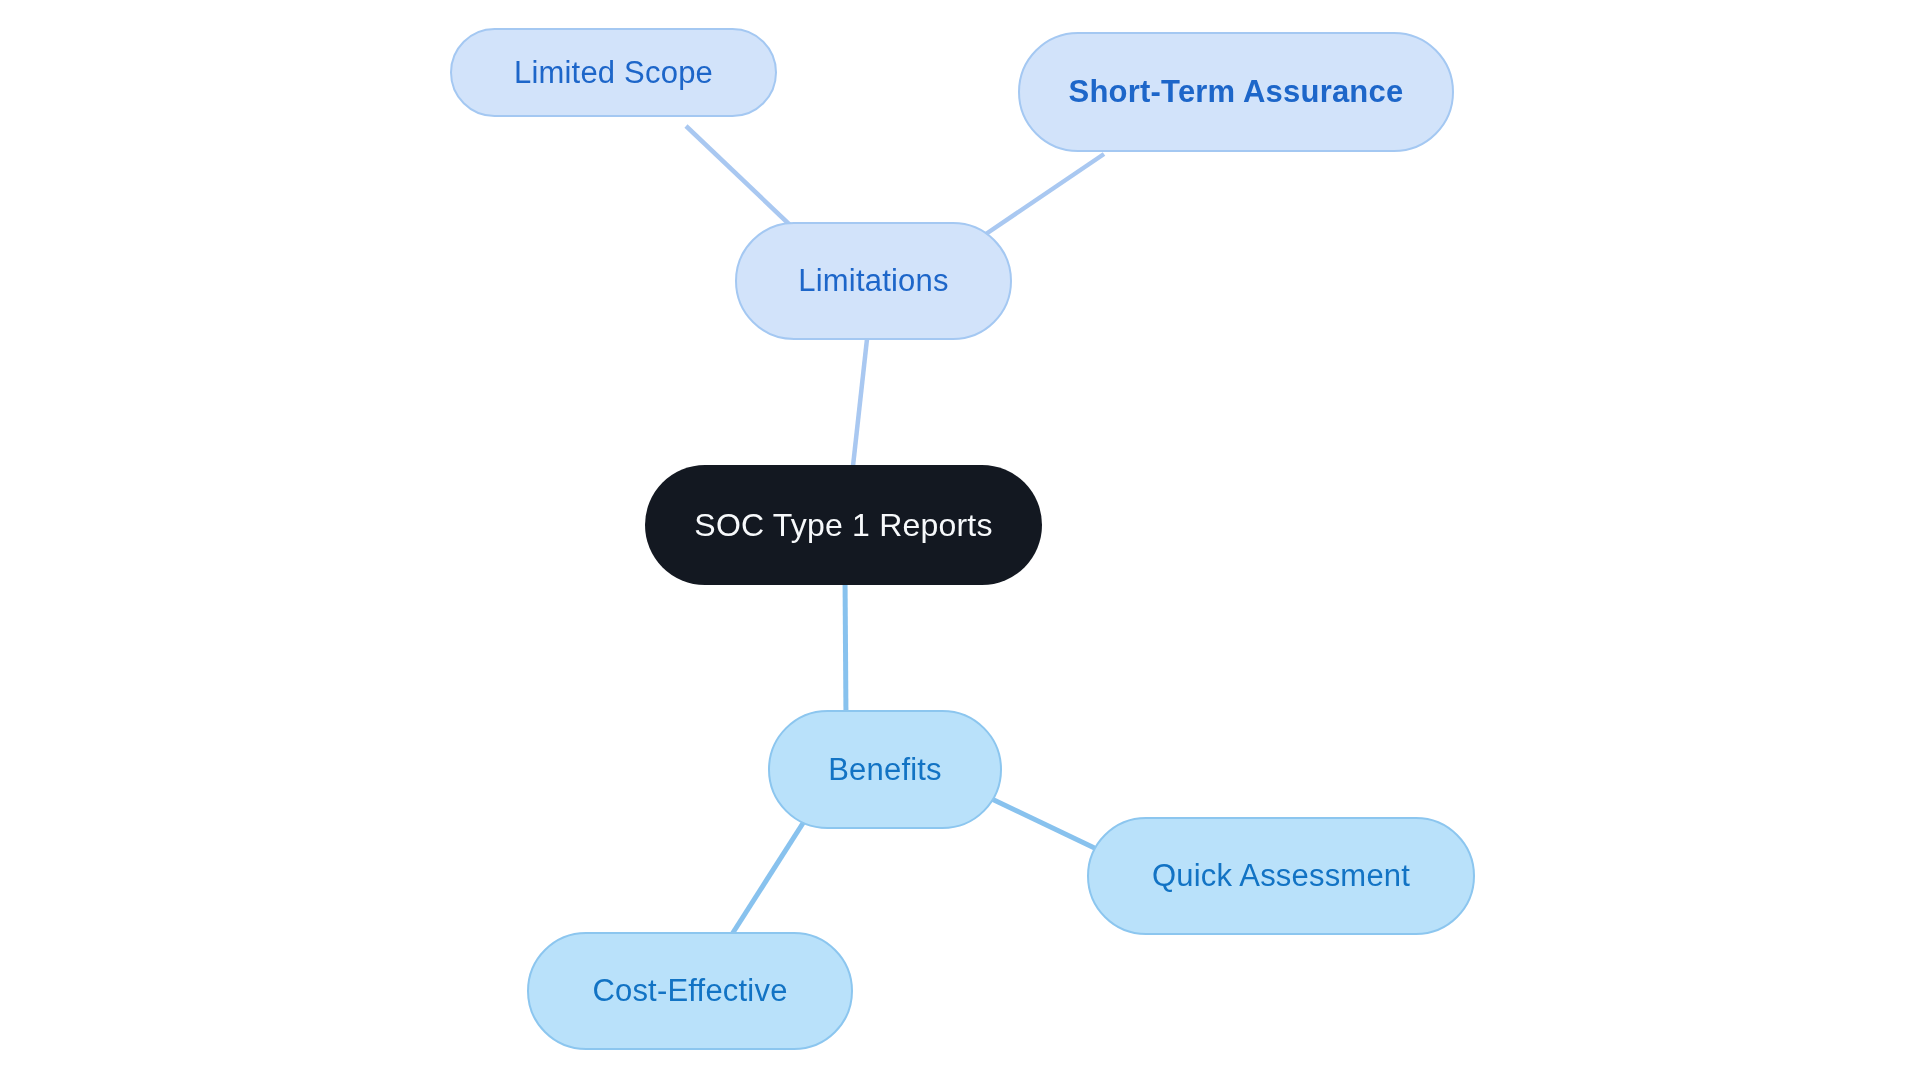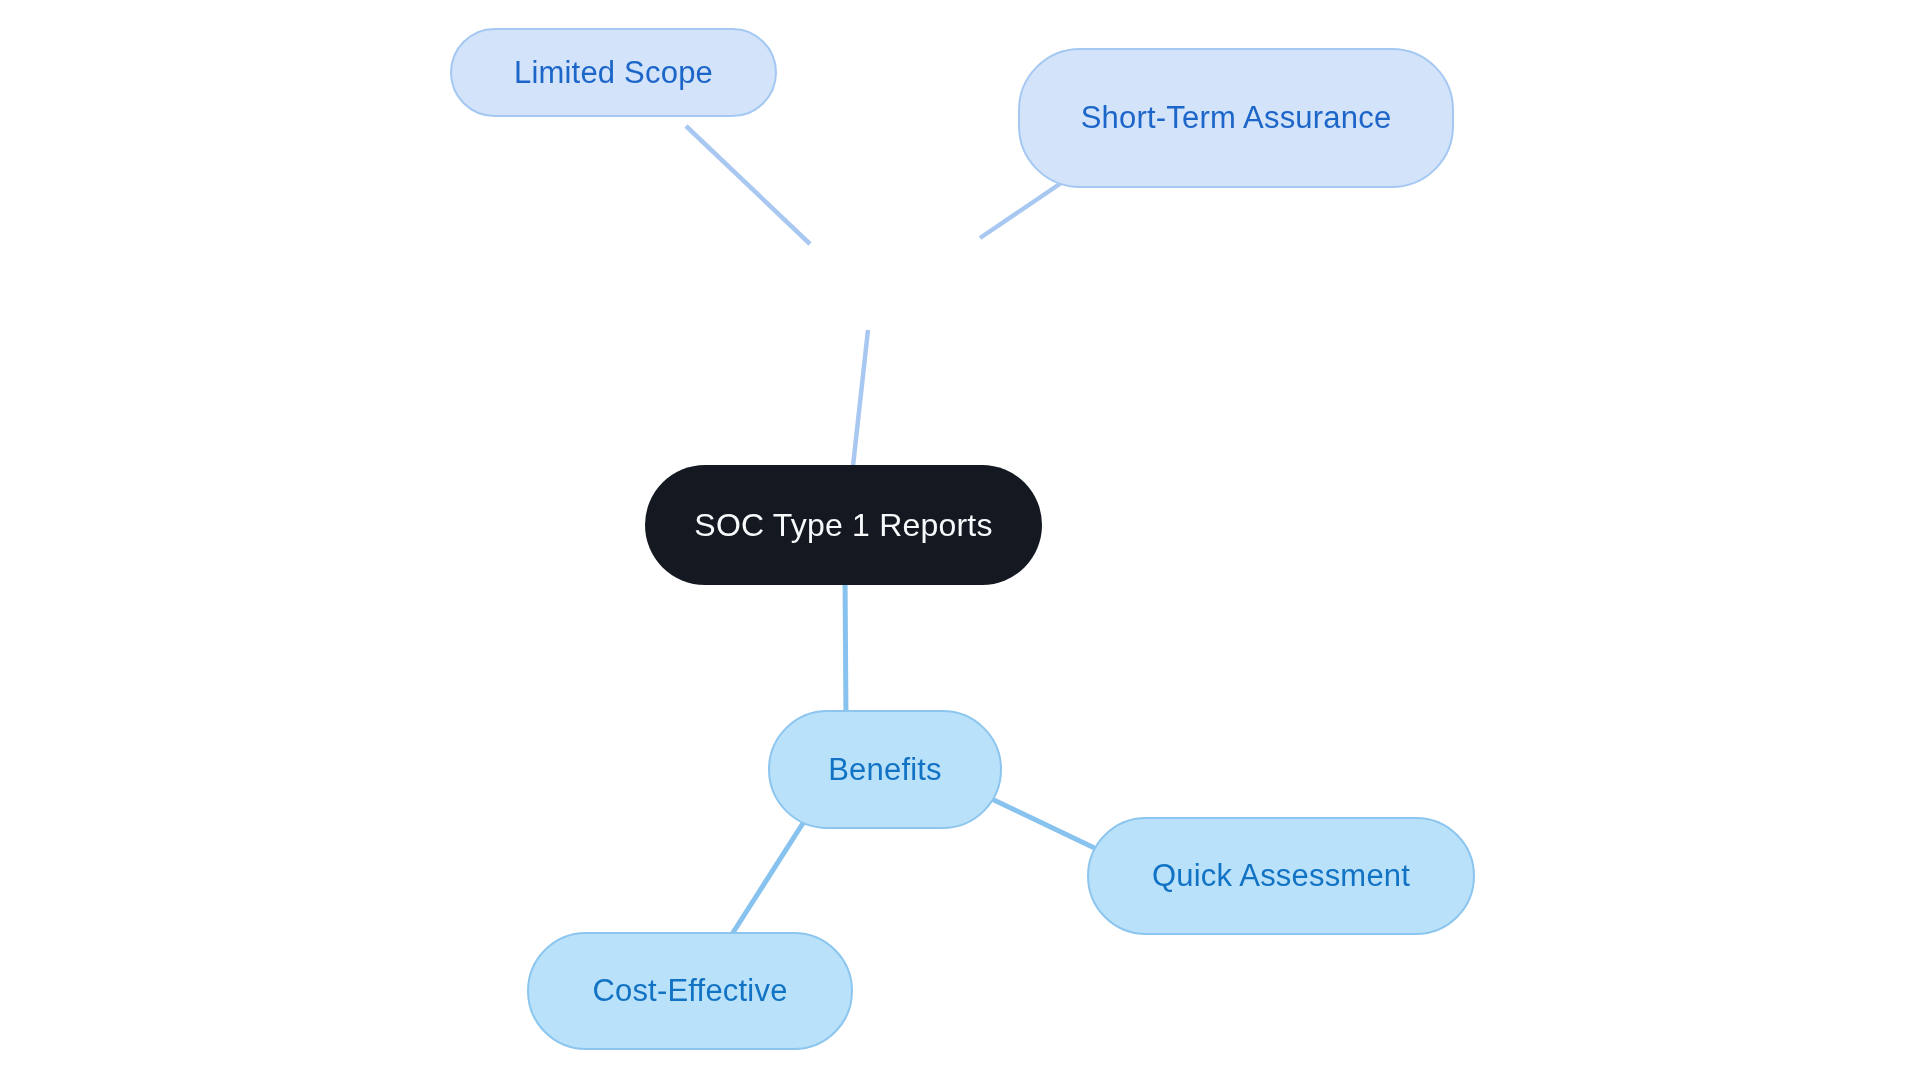--- a/index.html
+++ b/index.html
@@ -38,21 +38,21 @@
     border: 2px solid transparent; 
   }
   .node.root {
     font-size: 32px;
     align-items: center;
   }
   
   #node-root            { left: 645px;  top: 465px; width: 397px; height: 120px; }
   #node-limitations     { left: 735px;  top: 222px; width: 277px; height: 118px; }
   #node-limited-scope   { left: 450px;  top: 28px;  width: 327px; height: 89px; }
-  #node-short-term      { left: 1018px; top: 48px;  width: 436px; height: 140px; }
+  #node-short-term      { left: 1018px; top: 32px;  width: 436px; height: 120px; font-weight: bold; }
   #node-benefits        { left: 768px;  top: 710px; width: 234px; height: 119px; }
   #node-quick-assessment{ left: 1087px; top: 817px; width: 388px; height: 118px; }
   #node-cost-effective  { left: 527px;  top: 932px; width: 326px; height: 118px; }
 </style>
 </head>
 <body>
 
 <div class="canvas">
 
   <svg class="edges" width="1920" height="1083" viewBox="0 0 1920 1083" fill="none">
@@ -61,20 +61,23 @@
     <line x1="868" y1="330" x2="852" y2="475" stroke-width="4.5" stroke="#a9c8f1"></line>
     <line x1="845" y1="575" x2="846" y2="720" stroke-width="5" stroke="#88c2ee"></line>
     <line x1="950" y1="779" x2="1105" y2="853" stroke-width="5" stroke="#88c2ee"></line>
     <line x1="805" y1="820" x2="727" y2="942" stroke-width="5" stroke="#88c2ee"></line>
   </svg>
 
   <div id="node-root" class="node root" style="background: rgb(19, 24, 33); color: rgb(247, 249, 251);">
     <span>SOC Type 1 Reports</span>
   </div>
 
+  <div id="node-limitations" class="node branch" style="background: rgb(210, 227, 250); border-color: rgb(164, 200, 242); color: rgb(29, 102, 201);">
+    <span>Limitations</span>
+  </div>
 
   <div id="node-limited-scope" class="node branch" style="background: rgb(210, 227, 250); border-color: rgb(164, 200, 242); color: rgb(29, 102, 201);">
     <span>Limited Scope</span>
   </div>
 
   <div id="node-short-term" class="node branch" style="background: rgb(210, 227, 250); border-color: rgb(164, 200, 242); color: rgb(29, 102, 201);">
     <span>Short-Term Assurance</span>
   </div>
 
   <div id="node-benefits" class="node branch" style="background: rgb(185, 225, 250); border-color: rgb(140, 198, 239); color: rgb(18, 115, 196);">

